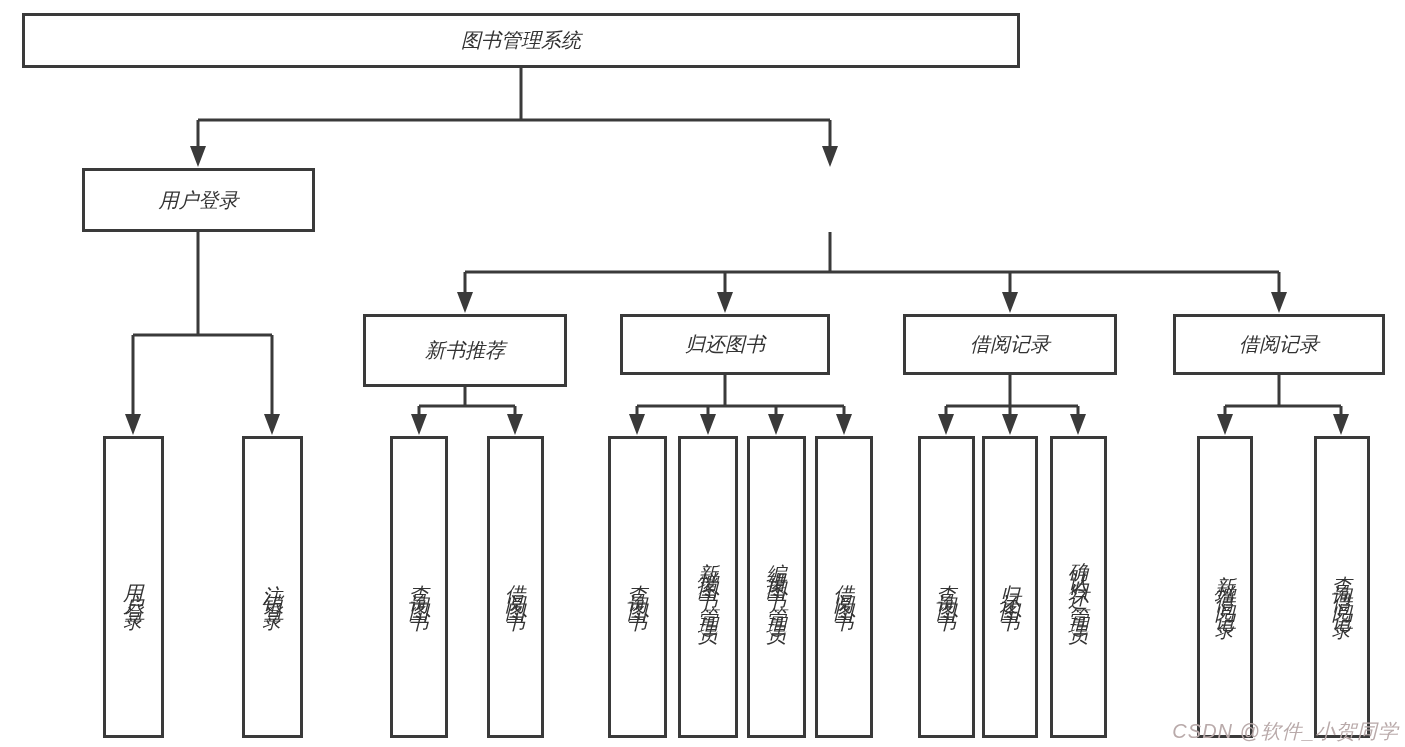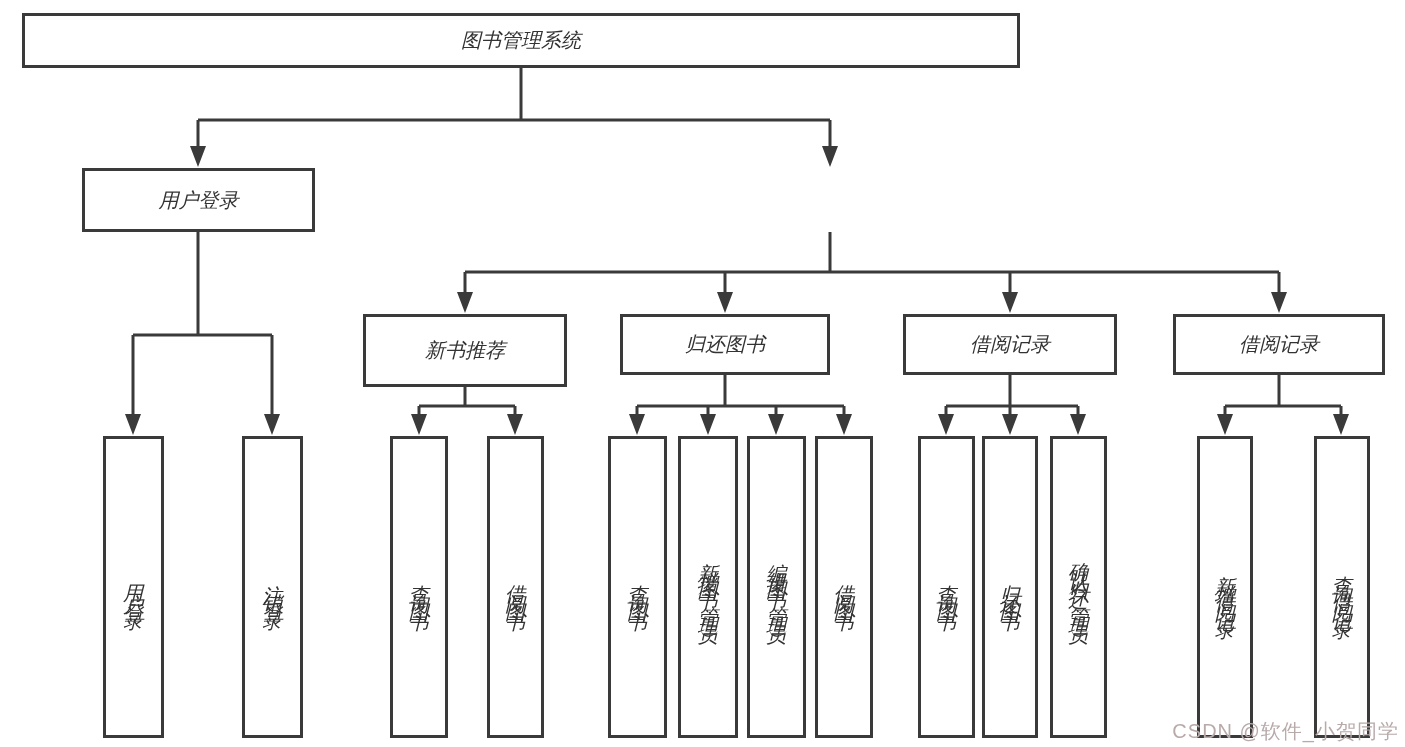--- a/index.html
+++ b/index.html
@@ -34,20 +34,21 @@
     line-height: 1;
   }
   .watermark {
     position: absolute;
     right: 6px;
     bottom: 2px;
     font-size: 20px;
     letter-spacing: 1px;
     color: var(--wm, #b9aaaa);
     white-space: nowrap;
+    font-style: italic;
   }
 </style>
 </head>
 <body>
 
 <div class="stage">
 
   <svg class="wires" viewBox="0 0 1405 747" xmlns="http://www.w3.org/2000/svg" aria-hidden="true">
     <path class="line" d="
       M521 68 V120 M198 120 H830 M198 120 V150 M830 120 V150

